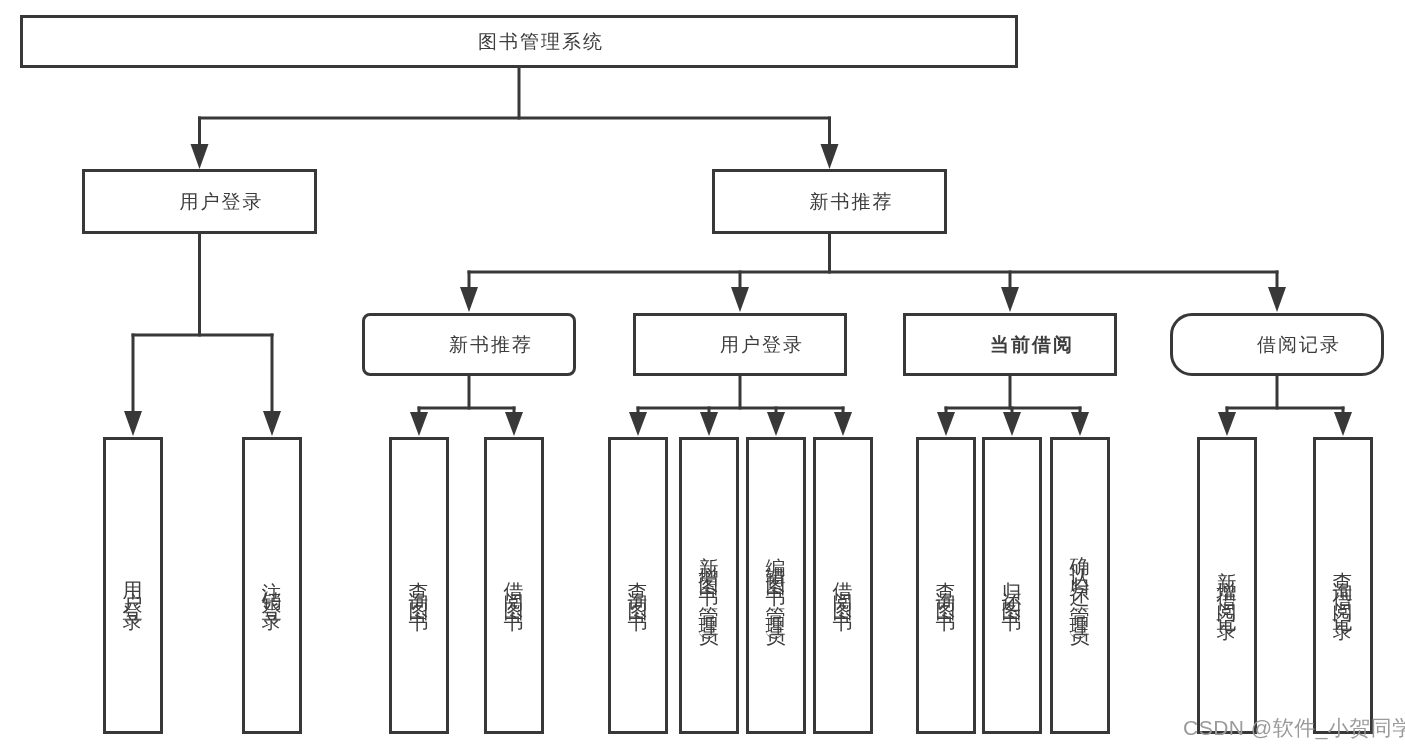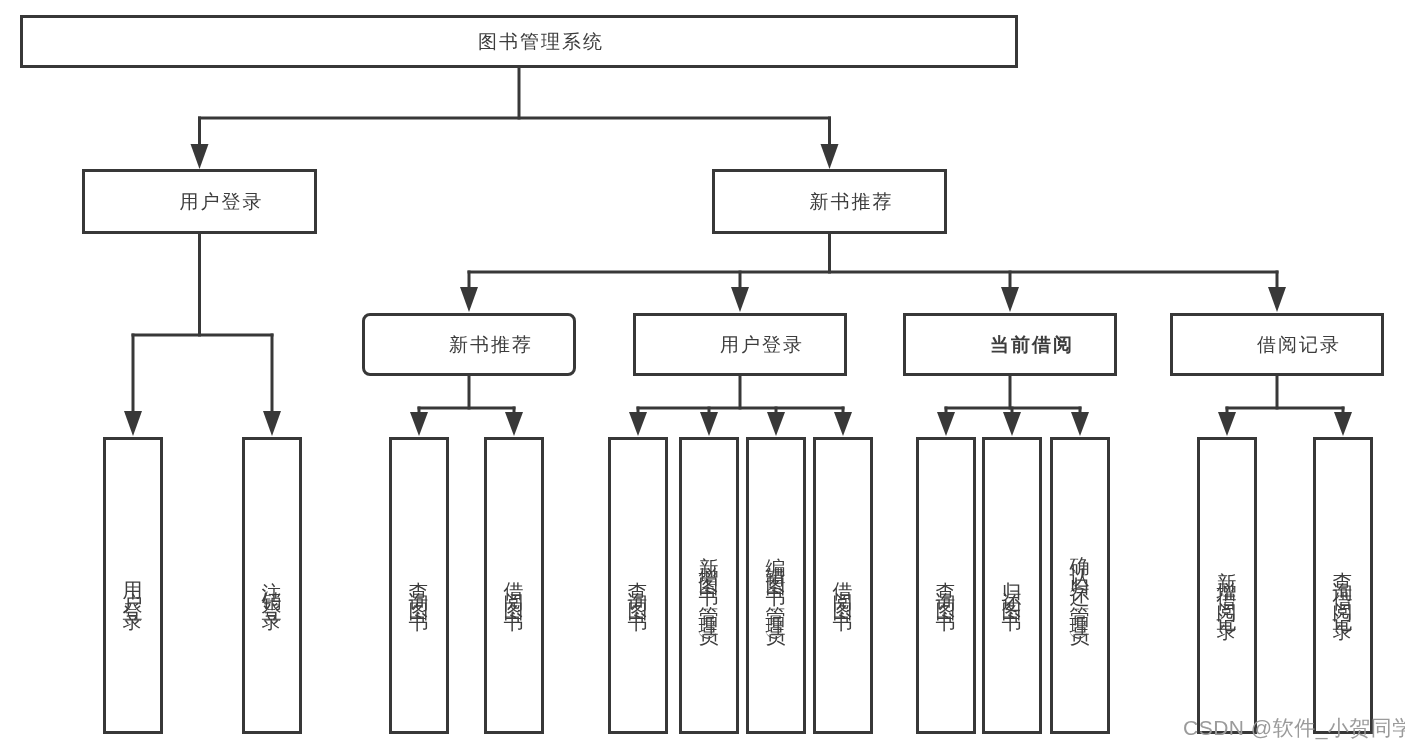--- a/index.html
+++ b/index.html
@@ -48,21 +48,21 @@
   }
   
   .n-root  { left: 20px;  top: 15px;  width: 998px; height: 53px; }
   
   .n-l2-0  { left: 82px;  top: 169px; width: 235px; height: 65px; }
   .n-l2-1  { left: 712px; top: 169px; width: 235px; height: 65px; }
   
   .n-l3-0  { left: 362px;  top: 313px; width: 214px; height: 63px; border-radius: 8px; }
   .n-l3-1  { left: 633px;  top: 313px; width: 214px; height: 63px; }
   .n-l3-2  { left: 903px;  top: 313px; width: 214px; height: 63px; font-weight: bold; }
-  .n-l3-3  { left: 1170px; top: 313px; width: 214px; height: 63px; }
+  .n-l3-3  { left: 1170px; top: 313px; width: 214px; height: 63px; border-radius: 22px; }
   
   .leaf    { top: 437px; height: 297px; width: 60px; }
   .lf-a0 { left: 103px; }
   .lf-a1 { left: 242px; }
   .lf-b0 { left: 389px; }
   .lf-b1 { left: 484px; }
   .lf-c0 { left: 608px; }
   .lf-c1 { left: 679px; }
   .lf-c2 { left: 746px; }
   .lf-c3 { left: 813px; }

